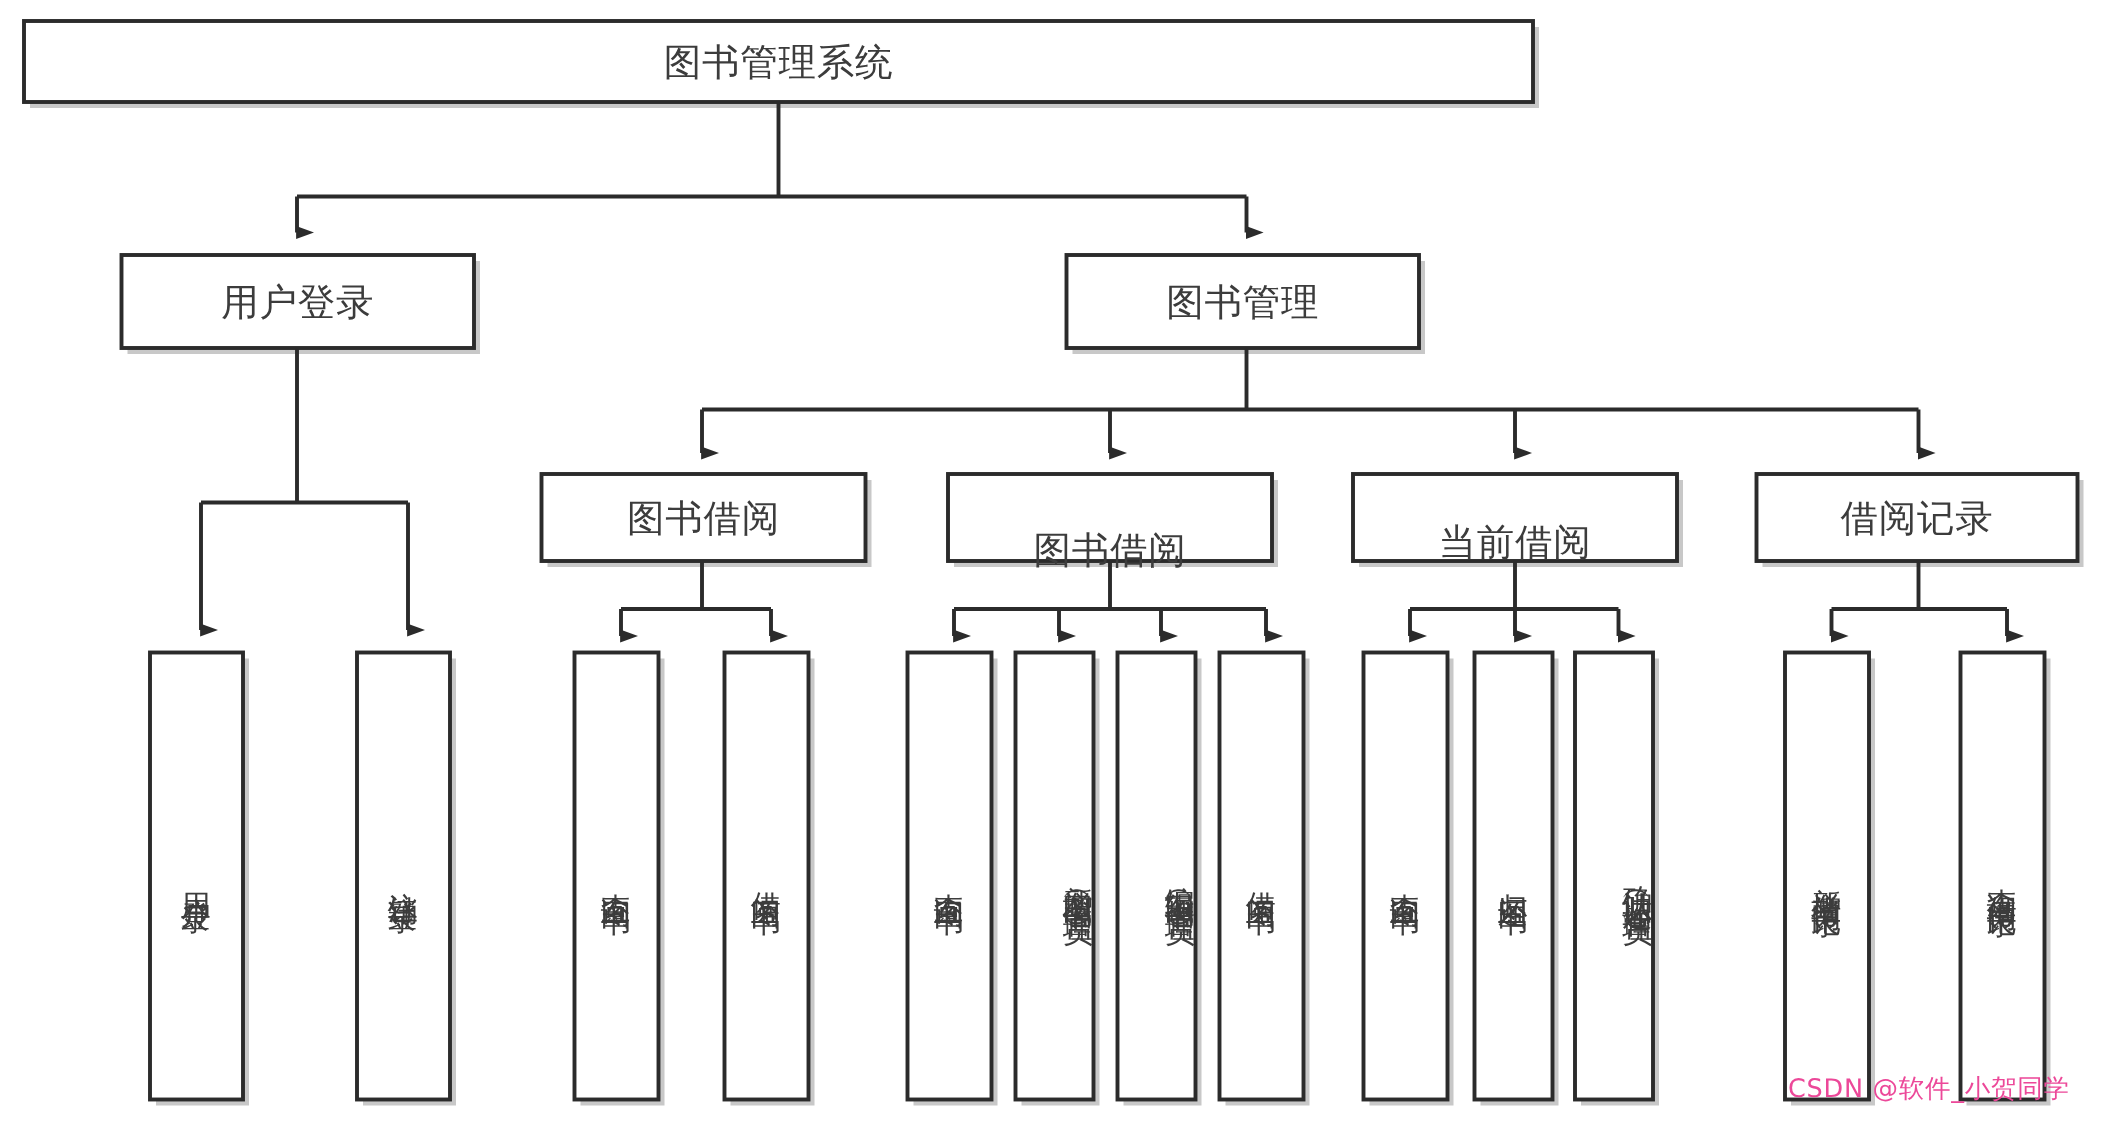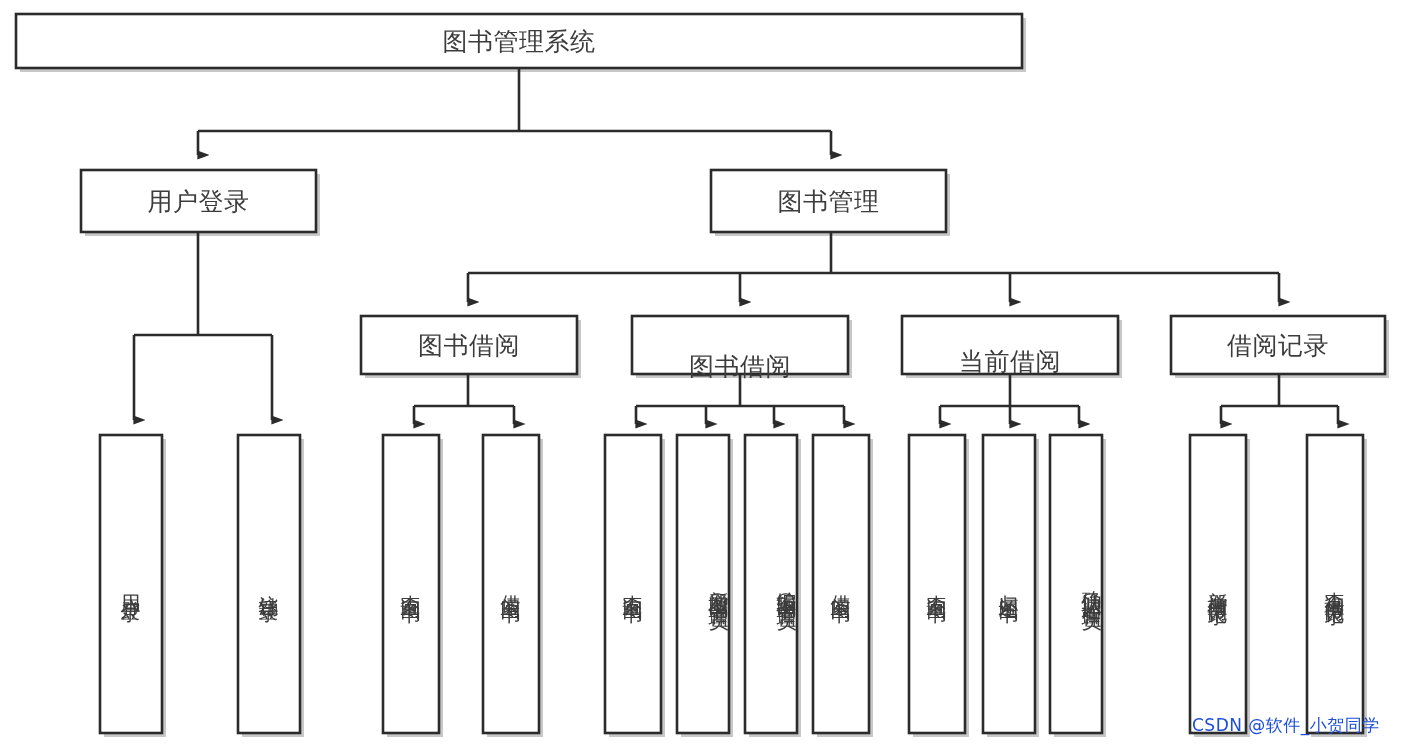--- a/index.html
+++ b/index.html
@@ -64,21 +64,21 @@
     font-size: 20px;
     letter-spacing: 3px;
     line-height: 1;
     padding-top: 2px;
   }
   .watermark {
     position: absolute;
     left: 1192px;
     top: 714px;
     font-size: 17px;
-    color: #1d4ed8;
+    color: #ec4899;
     font-family: "DejaVu Sans", "Liberation Sans", sans-serif;
     white-space: nowrap;
     letter-spacing: 0.5px;
   }
 </style>
 </head>
 <body>
 
 <div id="diagram-root">
 

